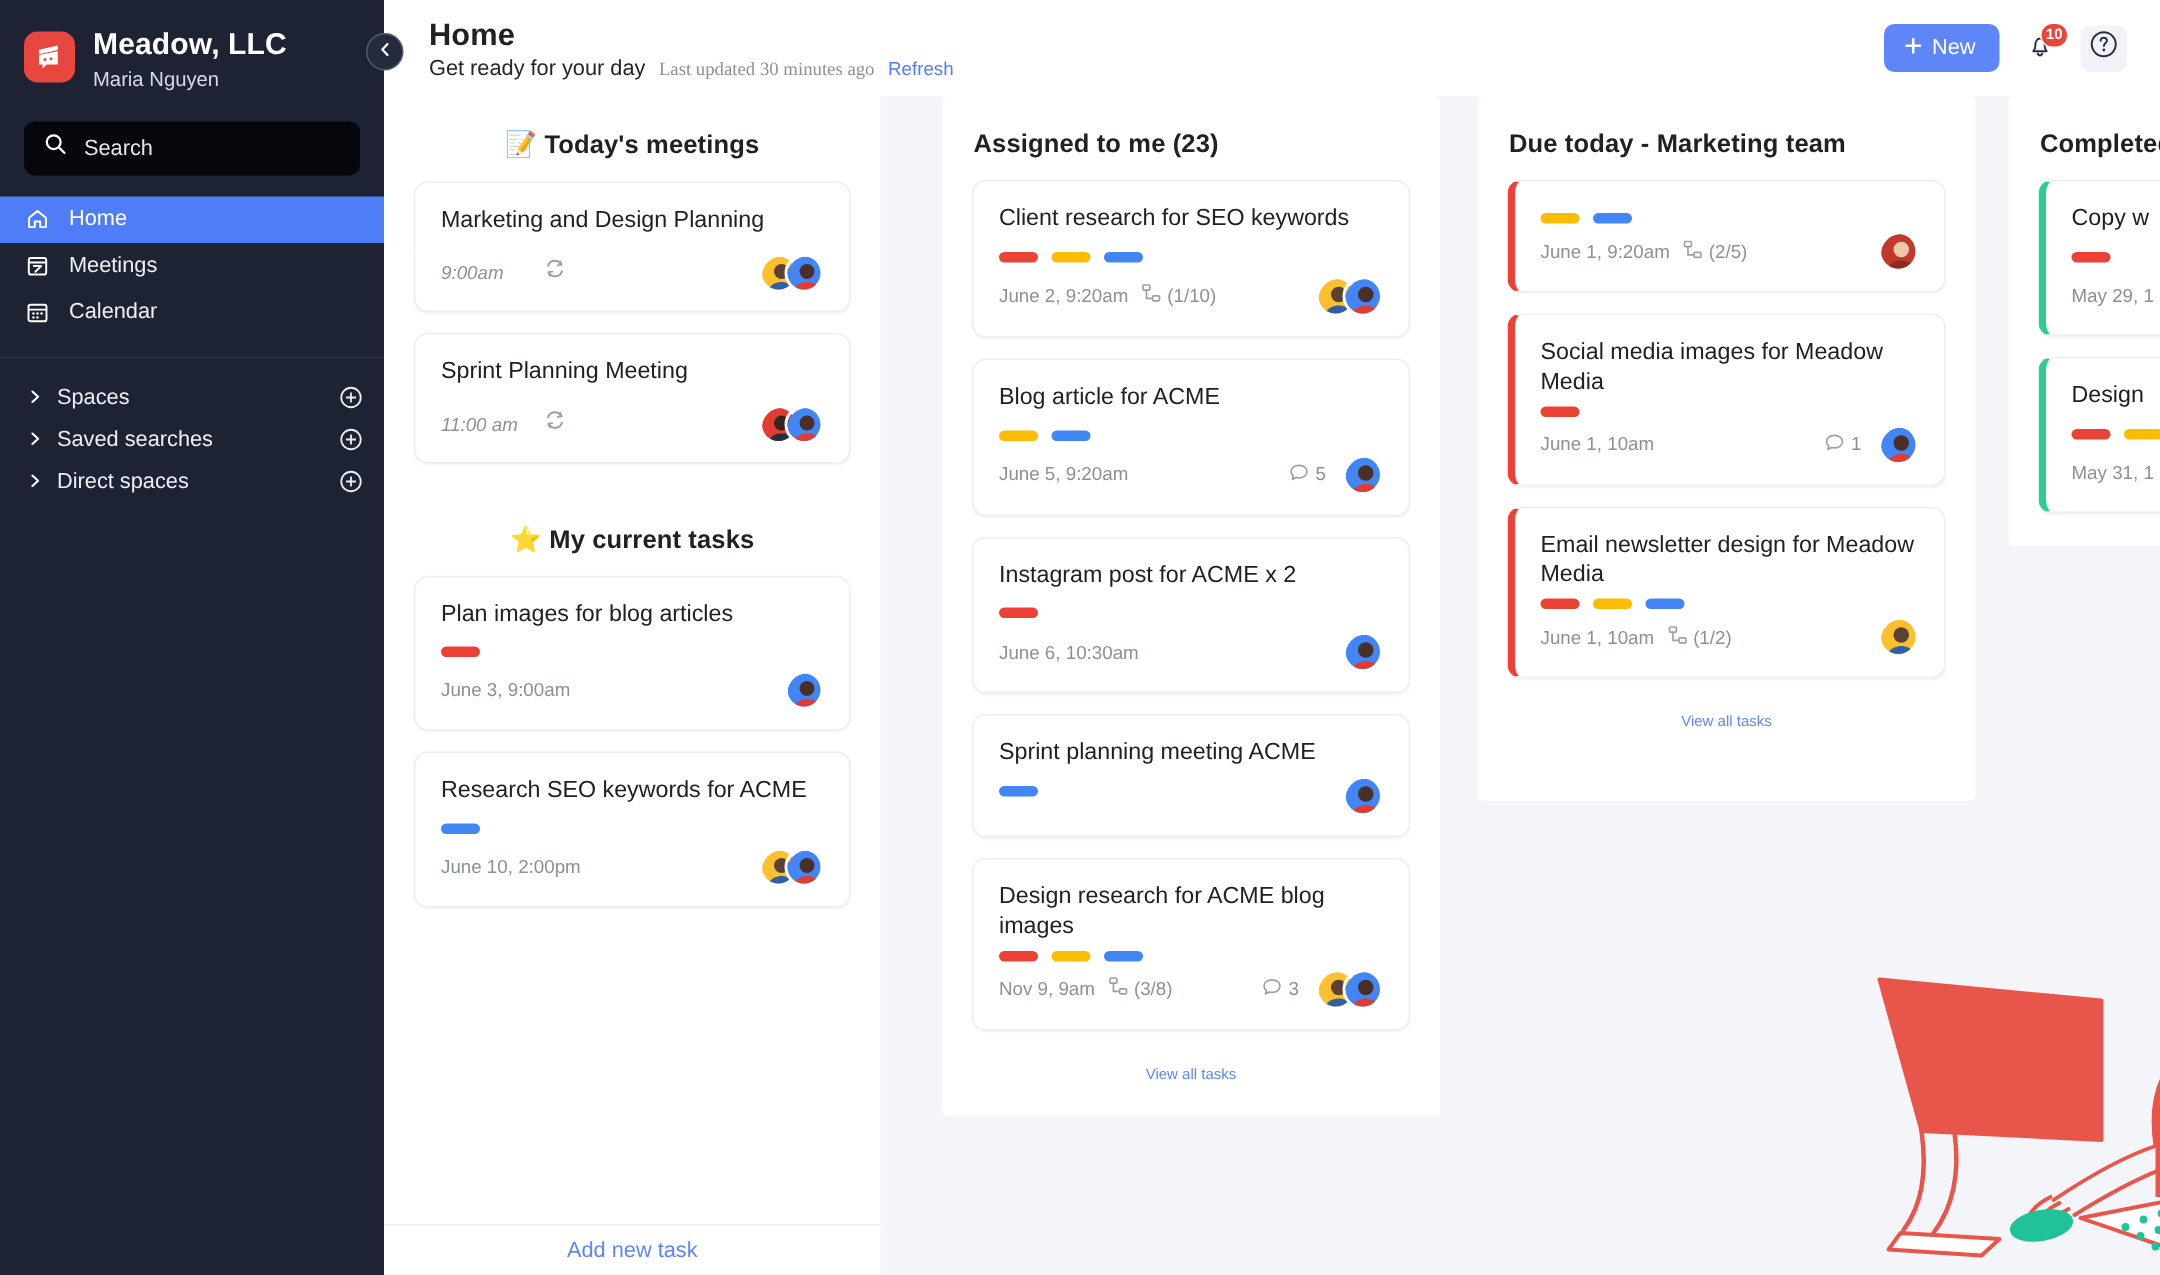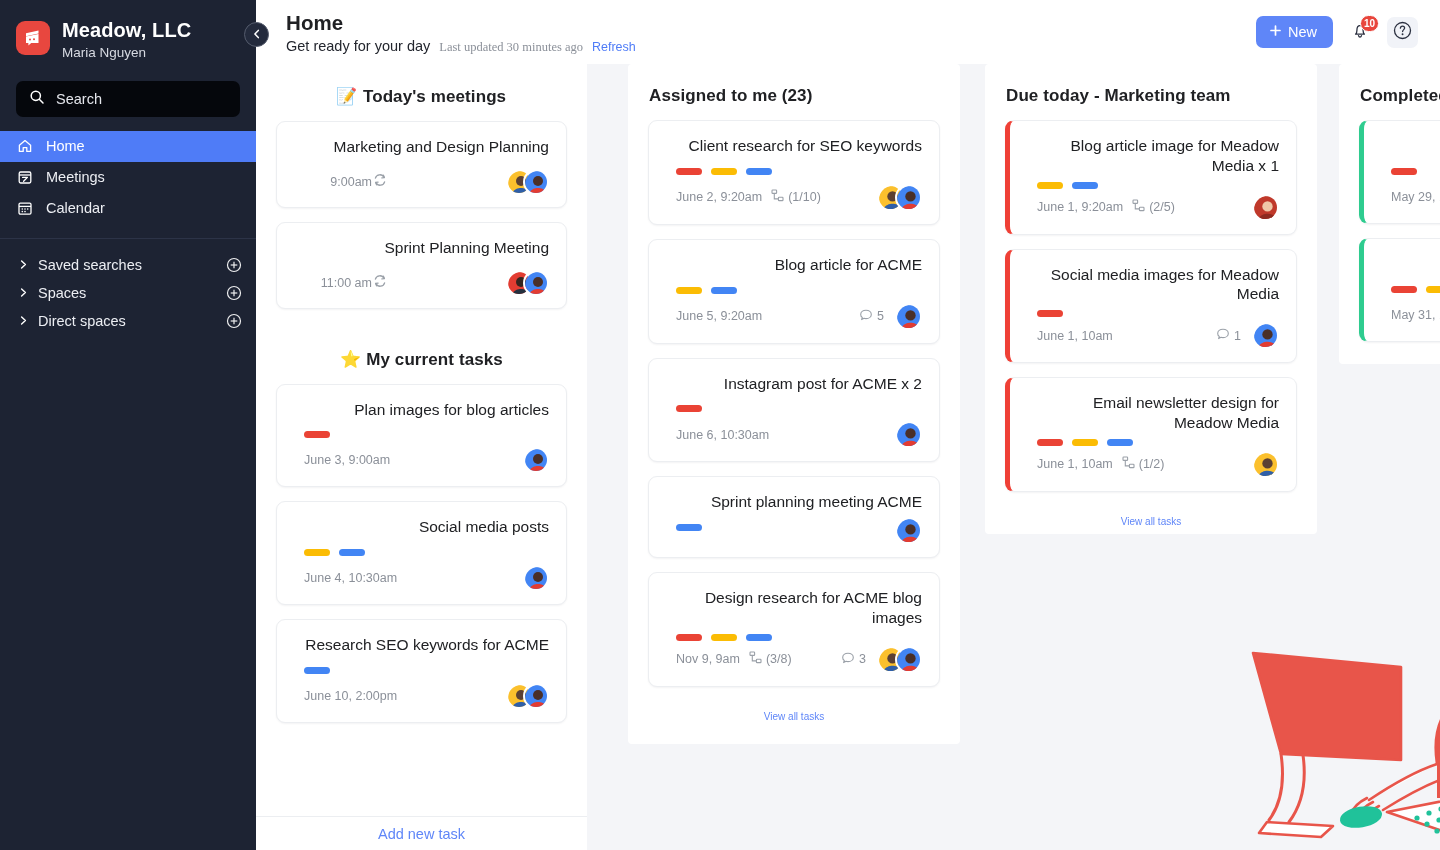--- a/index.html
+++ b/index.html
@@ -115,38 +115,38 @@
   .gap-xs { flex: 0 0 22px; height: 786px; }
 
   .sec-title {
     font-size: 17px; font-weight: bold; text-align: center;
     padding: 22px 0 14px 0; letter-spacing: .1px;
   }
   .sec-title.left { text-align: left; padding-left: 21px; }
 
   .card {
     background: #fff; border: 1px solid #eceef1; border-radius: 9px;
-    margin: 0 20px 14px 20px; padding: 15px 17px 13px 27px;
+    margin: 0 20px 14px 20px; padding: 15px 17px 13px 17px;
     box-shadow: 0 1px 2px rgba(16,20,40,.05);
-    cursor: pointer; position: relative; text-align: right;
+    cursor: pointer; position: relative;
   }
   .card-title { font-size: 15.5px; line-height: 1.28; color: #202124; }
   .tags { display: flex; gap: 9px; margin-top: 12px; }
   .tag { width: 26px; height: 7px; border-radius: 4px; }
   .card-foot {
     display: flex; align-items: center; margin-top: 9px; min-height: 26px;
   }
   .meta { font-size: 12.5px; color: #8b9099; display: flex; align-items: center; gap: 9px; }
   .meta-sub { display: flex; align-items: center; gap: 4px; }
   .spacer { flex: 1; }
   .counter { font-size: 12.5px; color: #8b9099; display: flex; align-items: center; gap: 4px; margin-right: 11px; }
 
   
   .card.meeting { padding-bottom: 12px; }
-  .meet-foot { display: flex; align-items: center; margin-top: 12px; }
+  .meet-foot { display: flex; align-items: center; margin-top: 12px; font-style: italic; }
   .meet-time { font-size: 12.5px; color: #8b9099; min-width: 68px; }
 
   
   .avs { display: flex; align-items: center; }
   .av {
     width: 26px; height: 26px; border-radius: 50%;
     border: 2px solid #fff; overflow: hidden; position: relative; flex: 0 0 26px;
   }
   .av + .av { margin-left: -9px; }
   .av.lg { width: 27px; height: 27px; flex-basis: 27px; }
@@ -239,34 +239,34 @@
 
     <div class="nav-sep"></div>
 
     <div>
       <div class="grp-item">
         <span class="grp-chev">
             <svg width="11" height="11" viewBox="0 0 11 11">
               <path d="M3.6 2 L7.4 5.5 L3.6 9" fill="none" stroke="#fff" stroke-width="1.4" stroke-linecap="round" stroke-linejoin="round"></path>
             </svg>
           </span>
-        <span class="grp-label">Saved searches</span>
+        <span class="grp-label">Spaces</span>
         <span class="grp-plus"><svg width="16" height="16" viewBox="0 0 16 16">
               <circle cx="8" cy="8" r="6.5" fill="none" stroke="#fff" stroke-width="1.2"></circle>
               <line x1="8" y1="4.7" x2="8" y2="11.3" stroke="#fff" stroke-width="1.2"></line>
               <line x1="4.7" y1="8" x2="11.3" y2="8" stroke="#fff" stroke-width="1.2"></line>
             </svg></span>
       </div>
       <div class="grp-item">
         <span class="grp-chev">
             <svg width="11" height="11" viewBox="0 0 11 11">
               <path d="M3.6 2 L7.4 5.5 L3.6 9" fill="none" stroke="#fff" stroke-width="1.4" stroke-linecap="round" stroke-linejoin="round"></path>
             </svg>
           </span>
-        <span class="grp-label">Spaces</span>
+        <span class="grp-label">Saved searches</span>
         <span class="grp-plus"><svg width="16" height="16" viewBox="0 0 16 16">
               <circle cx="8" cy="8" r="6.5" fill="none" stroke="#fff" stroke-width="1.2"></circle>
               <line x1="8" y1="4.7" x2="8" y2="11.3" stroke="#fff" stroke-width="1.2"></line>
               <line x1="4.7" y1="8" x2="11.3" y2="8" stroke="#fff" stroke-width="1.2"></line>
             </svg></span>
       </div>
       <div class="grp-item">
         <span class="grp-chev">
             <svg width="11" height="11" viewBox="0 0 11 11">
               <path d="M3.6 2 L7.4 5.5 L3.6 9" fill="none" stroke="#fff" stroke-width="1.4" stroke-linecap="round" stroke-linejoin="round"></path>
@@ -407,38 +407,20 @@
               <span class="avs">
                 <span class="av"><svg viewBox="0 0 26 26" width="26" height="26">
                       <circle cx="13" cy="13" r="13" fill="#4285f4"></circle>
                       <circle cx="13" cy="10" r="5" fill="#4a2f28"></circle>
                       <path d="M3 26 C4 19 9 17 13 17 C17 17 22 19 23 26 Z" fill="#e23c32"></path>
                     </svg></span>
               </span>
             </div>
           </div>
 
-          <div class="card">
-            <div class="card-title">Social media posts</div>
-            <div class="tags">
-              <span class="tag" style="background:#fbbc04"></span>
-              <span class="tag" style="background:#4285f4"></span>
-            </div>
-            <div class="card-foot">
-              <span class="meta">June 4, 10:30am</span>
-              <span class="spacer"></span>
-              <span class="avs">
-                <span class="av"><svg viewBox="0 0 26 26" width="26" height="26">
-                      <circle cx="13" cy="13" r="13" fill="#4285f4"></circle>
-                      <circle cx="13" cy="10" r="5" fill="#4a2f28"></circle>
-                      <path d="M3 26 C4 19 9 17 13 17 C17 17 22 19 23 26 Z" fill="#e23c32"></path>
-                    </svg></span>
-              </span>
-            </div>
-          </div>
 
           <div class="card">
             <div class="card-title">Research SEO keywords for ACME</div>
             <div class="tags">
               <span class="tag" style="background:#4285f4"></span>
             </div>
             <div class="card-foot">
               <span class="meta">June 10, 2:00pm</span>
               <span class="spacer"></span>
               <span class="avs">
@@ -603,21 +585,20 @@
 
         <div class="view-all">View all tasks</div>
       </section>
 
       <div class="gap-sm"></div>
 
       <section class="col col3" style="height:470px">
         <div class="sec-title left">Due today - Marketing team</div>
 
         <div class="card bar-red">
-          <div class="card-title">Blog article image for Meadow Media x 1</div>
           <div class="tags" style="margin-top:6px">
             <span class="tag" style="background:#fbbc04"></span>
             <span class="tag" style="background:#4285f4"></span>
           </div>
           <div class="card-foot" style="margin-top:5px">
             <span class="meta">
               <span>June 1, 9:20am</span>
               <span class="meta-sub">
                 <span><svg width="13" height="13" viewBox="0 0 13 13">
                       <rect x="1" y="1" width="4.6" height="3.4" rx=".7" fill="none" stroke="#9aa0a8" stroke-width="1.1"></rect>

